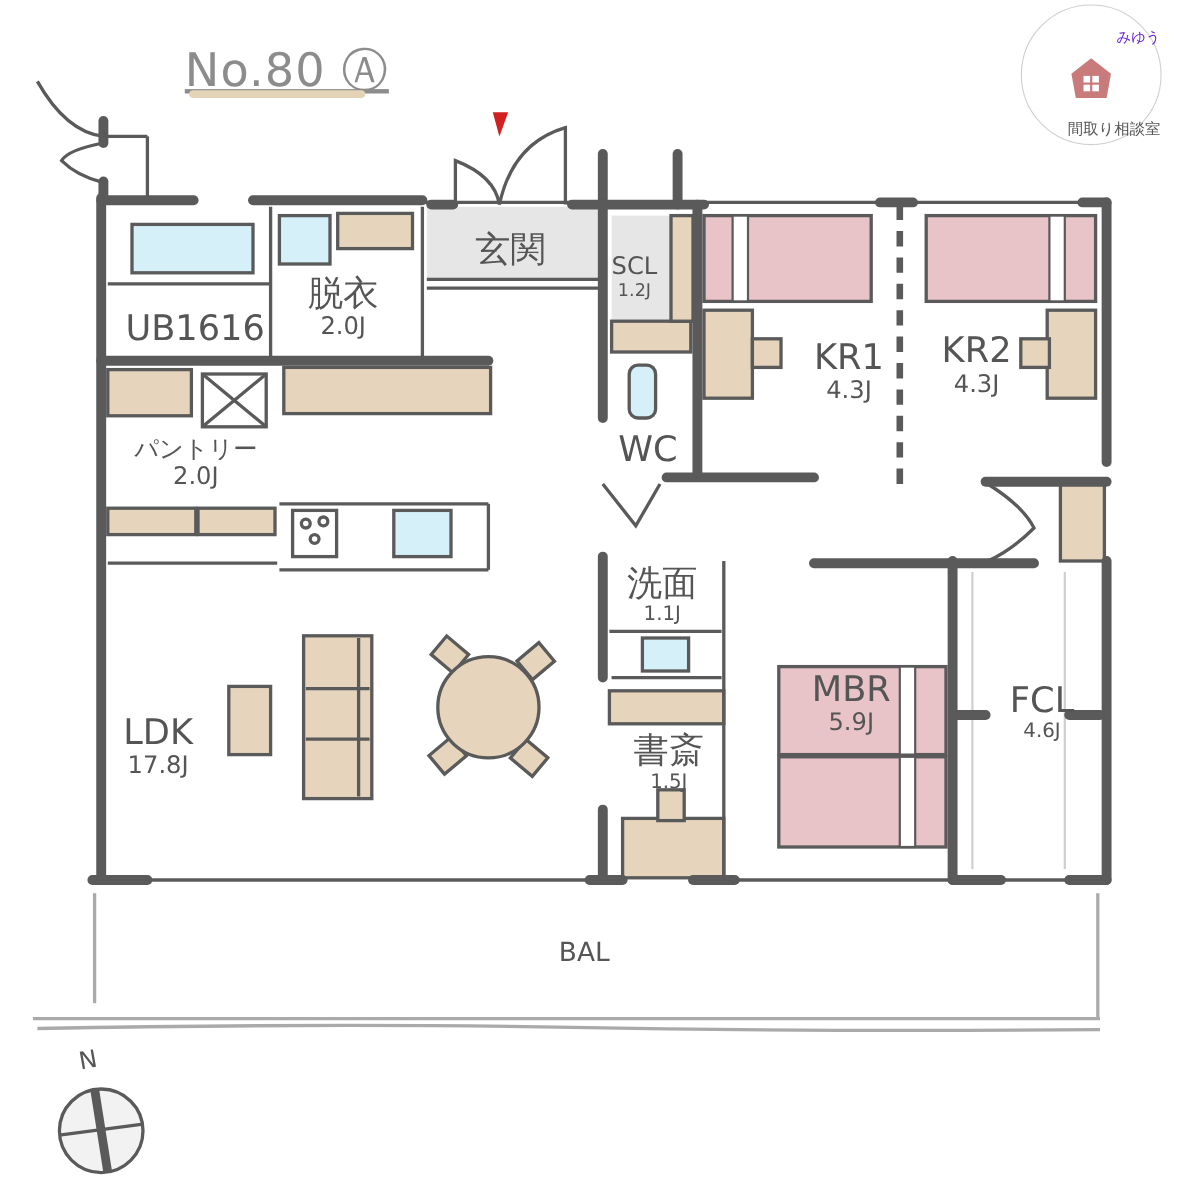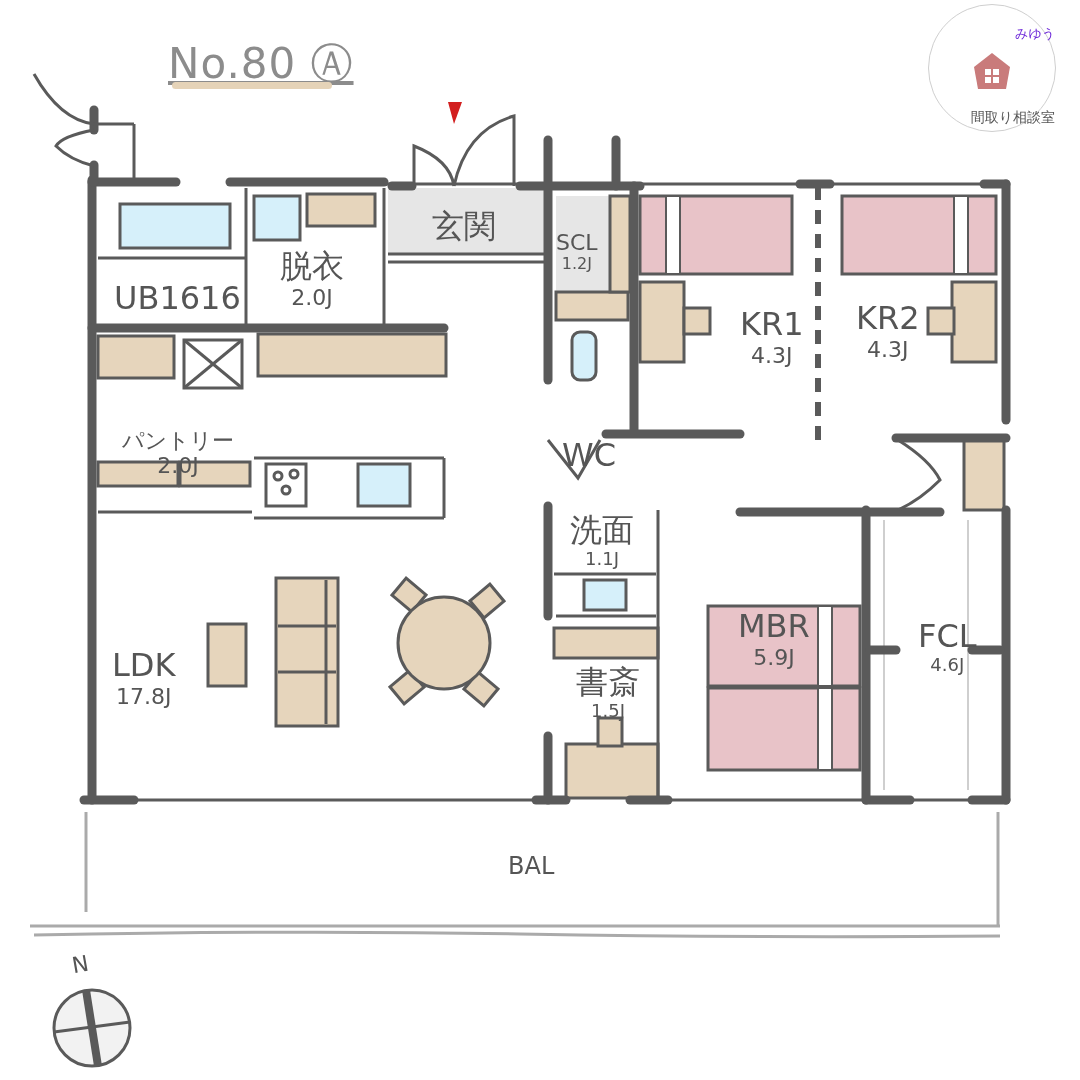--- a/index.html
+++ b/index.html
@@ -205,25 +205,25 @@
   <span class="name" style="font-size:22px">SCL</span>
   <span class="area" style="font-size:16px">1.2J</span>
 </div>
 <div class="lbl" style="left:114px;top:280px;">
   <span class="name">UB1616</span>
 </div>
 <div class="lbl" style="left:280px;top:248px;">
   <span class="name">脱衣</span>
   <span class="area">2.0J</span>
 </div>
-<div class="lbl" style="left:122px;top:396px;margin-top:32px;">
+<div class="lbl" style="left:122px;top:396px;">
   <span class="name" style="font-size:22px">パントリー</span>
   <span class="area">2.0J</span>
 </div>
-<div class="lbl" style="left:562px;top:390px;margin-top:47px;">
+<div class="lbl" style="left:562px;top:390px;">
   <span class="name">WC</span>
 </div>
 <div class="lbl" style="left:740px;top:306px;">
   <span class="name">KR1</span>
   <span class="area">4.3J</span>
 </div>
 <div class="lbl" style="left:840px;top:300px;margin-left:16px;">
   <span class="name">KR2</span>
   <span class="area">4.3J</span>
 </div>

